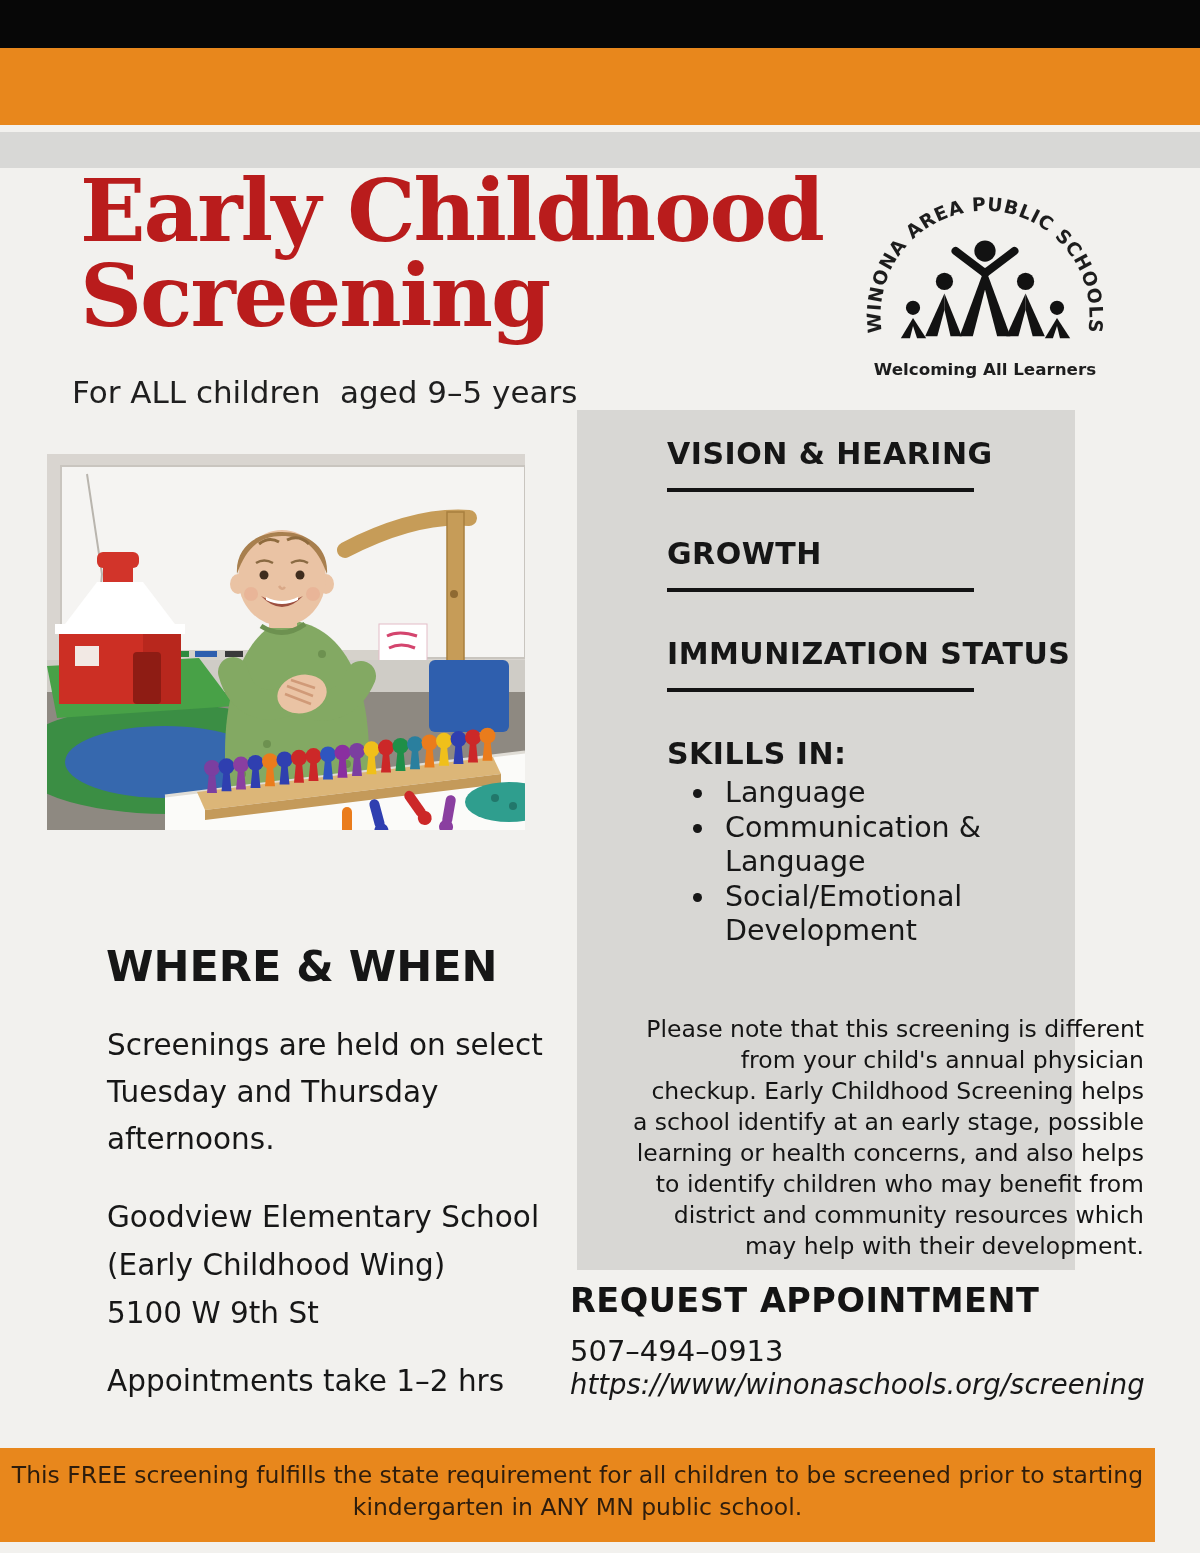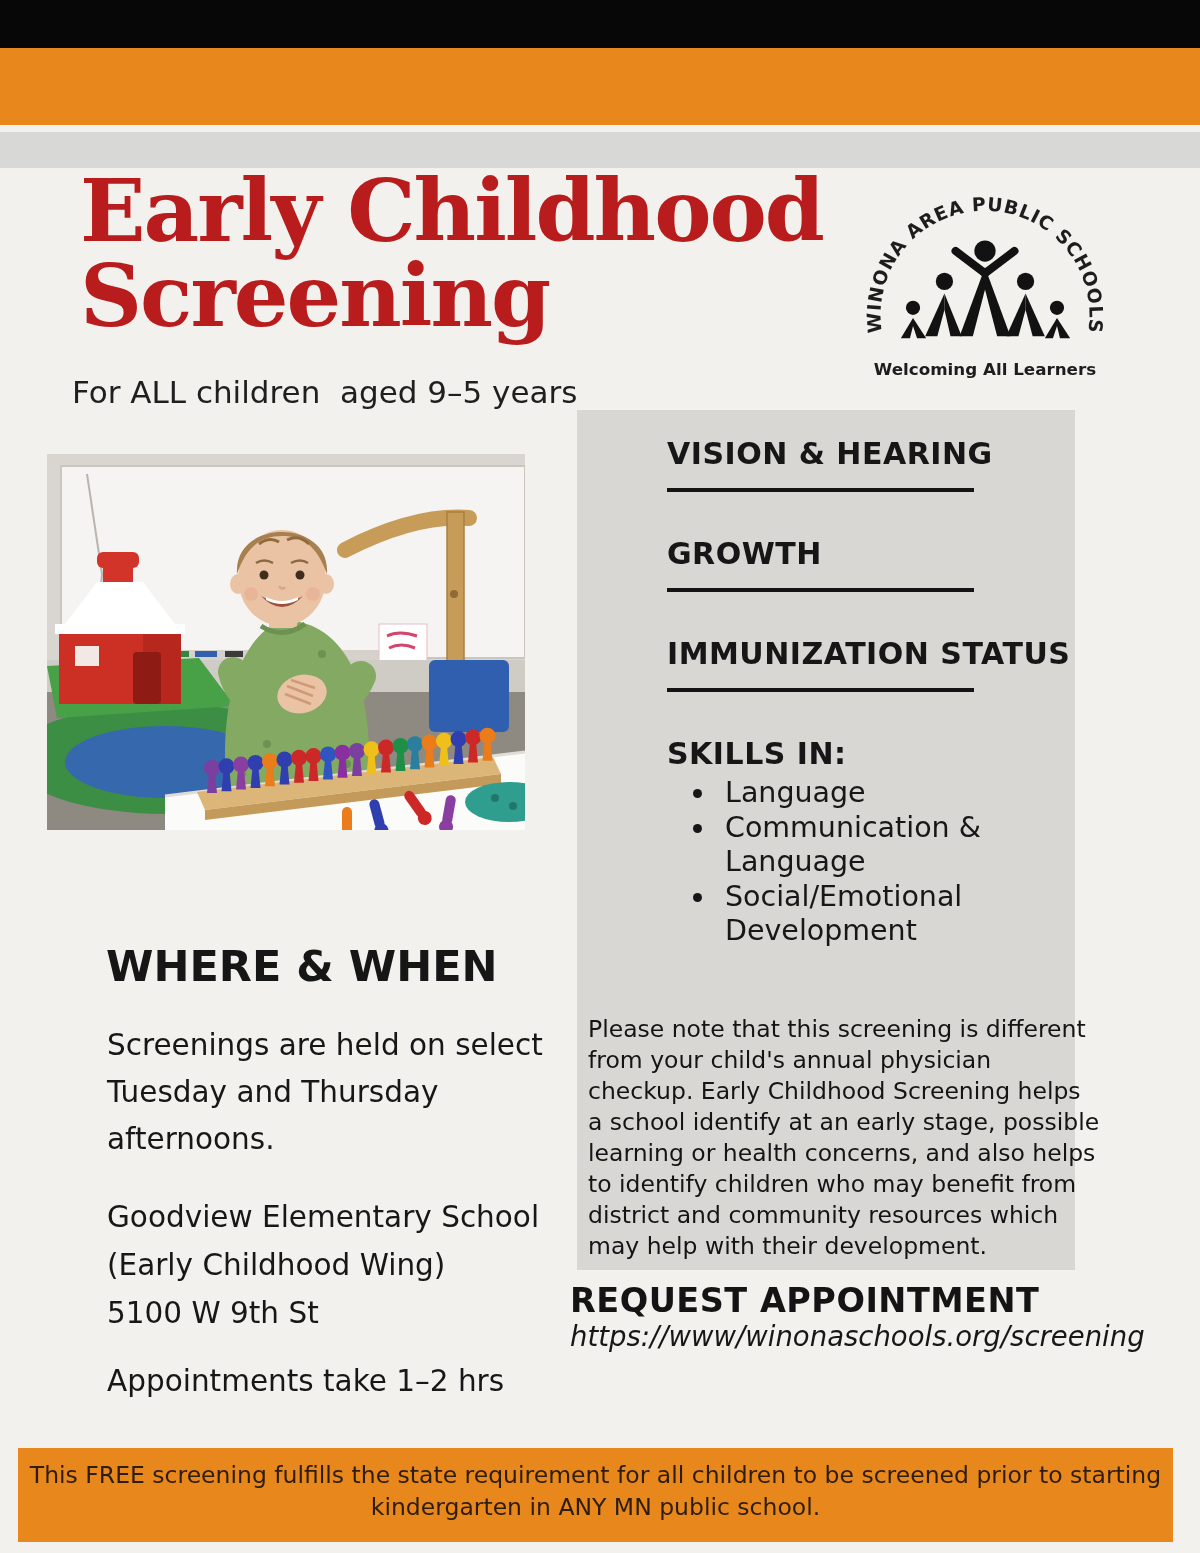--- a/index.html
+++ b/index.html
@@ -34,34 +34,34 @@
   .skills-heading{font-size:30px;line-height:40px;font-weight:600;letter-spacing:0.5px;color:#161616;}
   .skills-list{margin:2px 0 0 0;padding:0;list-style:none;}
   .skills-list li{
     position:relative;font-size:28.5px;line-height:34.5px;padding-left:58px;color:#171717;
   }
   .skills-list li::before{
     content:"";position:absolute;left:26px;top:13px;width:9px;height:9px;border-radius:50%;background:#171717;
   }
   .panel-note{
     position:absolute;left:11px;top:604px;width:556px;
-    text-align:left;font-size:23.5px;line-height:31px;color:#141414;
+    text-align:right;font-size:23.5px;line-height:31px;color:#141414;
   }
 
   .ww-heading{position:absolute;left:106px;top:941px;font-size:43px;font-weight:600;color:#161616;}
   .ww-schedule{position:absolute;left:107px;top:1022px;font-size:29.5px;line-height:47px;color:#171717;}
   .ww-location{position:absolute;left:107px;top:1193px;font-size:29.5px;line-height:48px;color:#171717;}
   .ww-duration{position:absolute;left:107px;top:1364px;font-size:29.5px;color:#171717;}
 
   .request{position:absolute;left:570px;top:1281px;width:600px;}
   .request-heading{font-size:33.5px;font-weight:600;letter-spacing:0.5px;color:#141414;}
   .request-phone{margin-top:14px;font-size:29px;color:#171717;}
   .request-url{margin-top:0;font-size:27.5px;color:#171717;font-style:italic;}
 
-  .footer{position:absolute;left:0;top:1448px;width:1155px;height:94px;background:#e8871c;margin-left:18px;}
+  .footer{position:absolute;left:0;top:1448px;width:1155px;height:94px;background:#e8871c;}
   .footer-text{
     padding-top:11px;text-align:center;font-size:23.5px;line-height:32px;color:#2e1d0d;font-weight:500;
   }
 </style>
 </head>
 <body>
 
 <div id="page">
 
   <div class="band-black"></div>
@@ -320,20 +320,21 @@
   <div class="ww-schedule pre">Screenings are held on select
 Tuesday and Thursday
 afternoons.</div>
   <div class="ww-location pre">Goodview Elementary School
 (Early Childhood Wing)
 5100 W 9th St</div>
   <div class="ww-duration">Appointments take 1–2 hrs</div>
 
   <div class="request">
     <div class="request-heading">REQUEST APPOINTMENT</div>
+    <div class="request-phone">507–494–0913</div>
     <div class="request-url">https://www/winonaschools.org/screening</div>
   </div>
 
   <div class="footer">
     <div class="footer-text pre">This FREE screening fulfills the state requirement for all children to be screened prior to starting
 kindergarten in ANY MN public school.</div>
   </div>
 
 </div>
 

